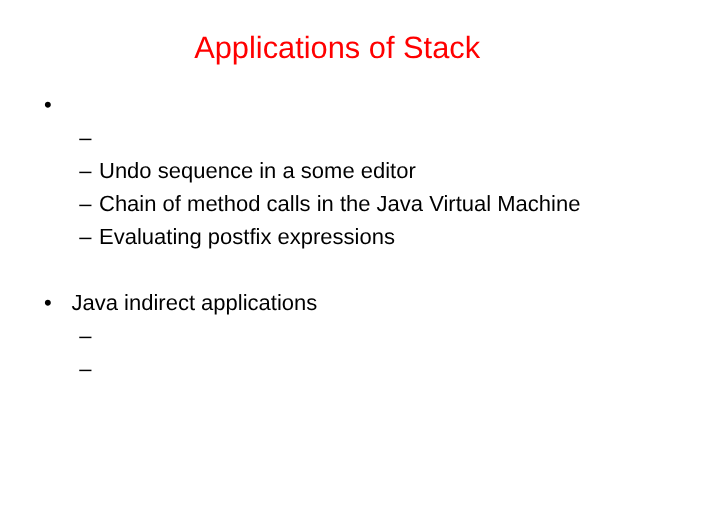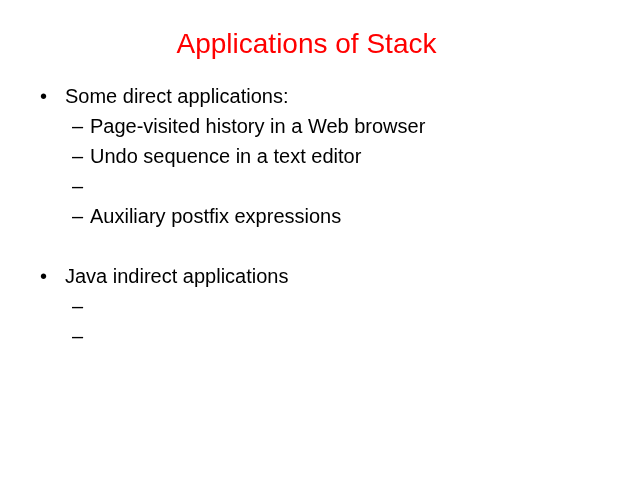--- a/index.html
+++ b/index.html
@@ -66,36 +66,35 @@
 
 <div class="slide" style="background-color: rgb(255, 255, 255);">
 
   <div class="slide-title" style="color: rgb(255, 0, 0);">Applications of Stack</div>
 
   <div class="slide-body" style="color: rgb(0, 0, 0);">
 
     <div class="group first">
       <div class="line main">
         <span class="marker">•</span>
-        <span class="text">Some direct applications:</span>
-      </div>
-      <div class="line sub">
-        <span class="marker">–</span>
-        <span class="text">Page-visited history in a Web browser</span>
-      </div>
-      <div class="line sub">
-        <span class="marker">–</span>
-        <span class="text">Undo sequence in a text editor</span>
       </div>
       <div class="line sub">
         <span class="marker">–</span>
       </div>
       <div class="line sub">
         <span class="marker">–</span>
-        <span class="text">Auxiliary postfix expressions</span>
+        <span class="text">Undo sequence in a some editor</span>
+      </div>
+      <div class="line sub">
+        <span class="marker">–</span>
+        <span class="text">Chain of method calls in the Java Virtual Machine</span>
+      </div>
+      <div class="line sub">
+        <span class="marker">–</span>
+        <span class="text">Evaluating postfix expressions</span>
       </div>
     </div>
 
     <div class="group second">
       <div class="line main">
         <span class="marker">•</span>
         <span class="text">Java indirect applications</span>
       </div>
       <div class="line sub">
         <span class="marker">–</span>

